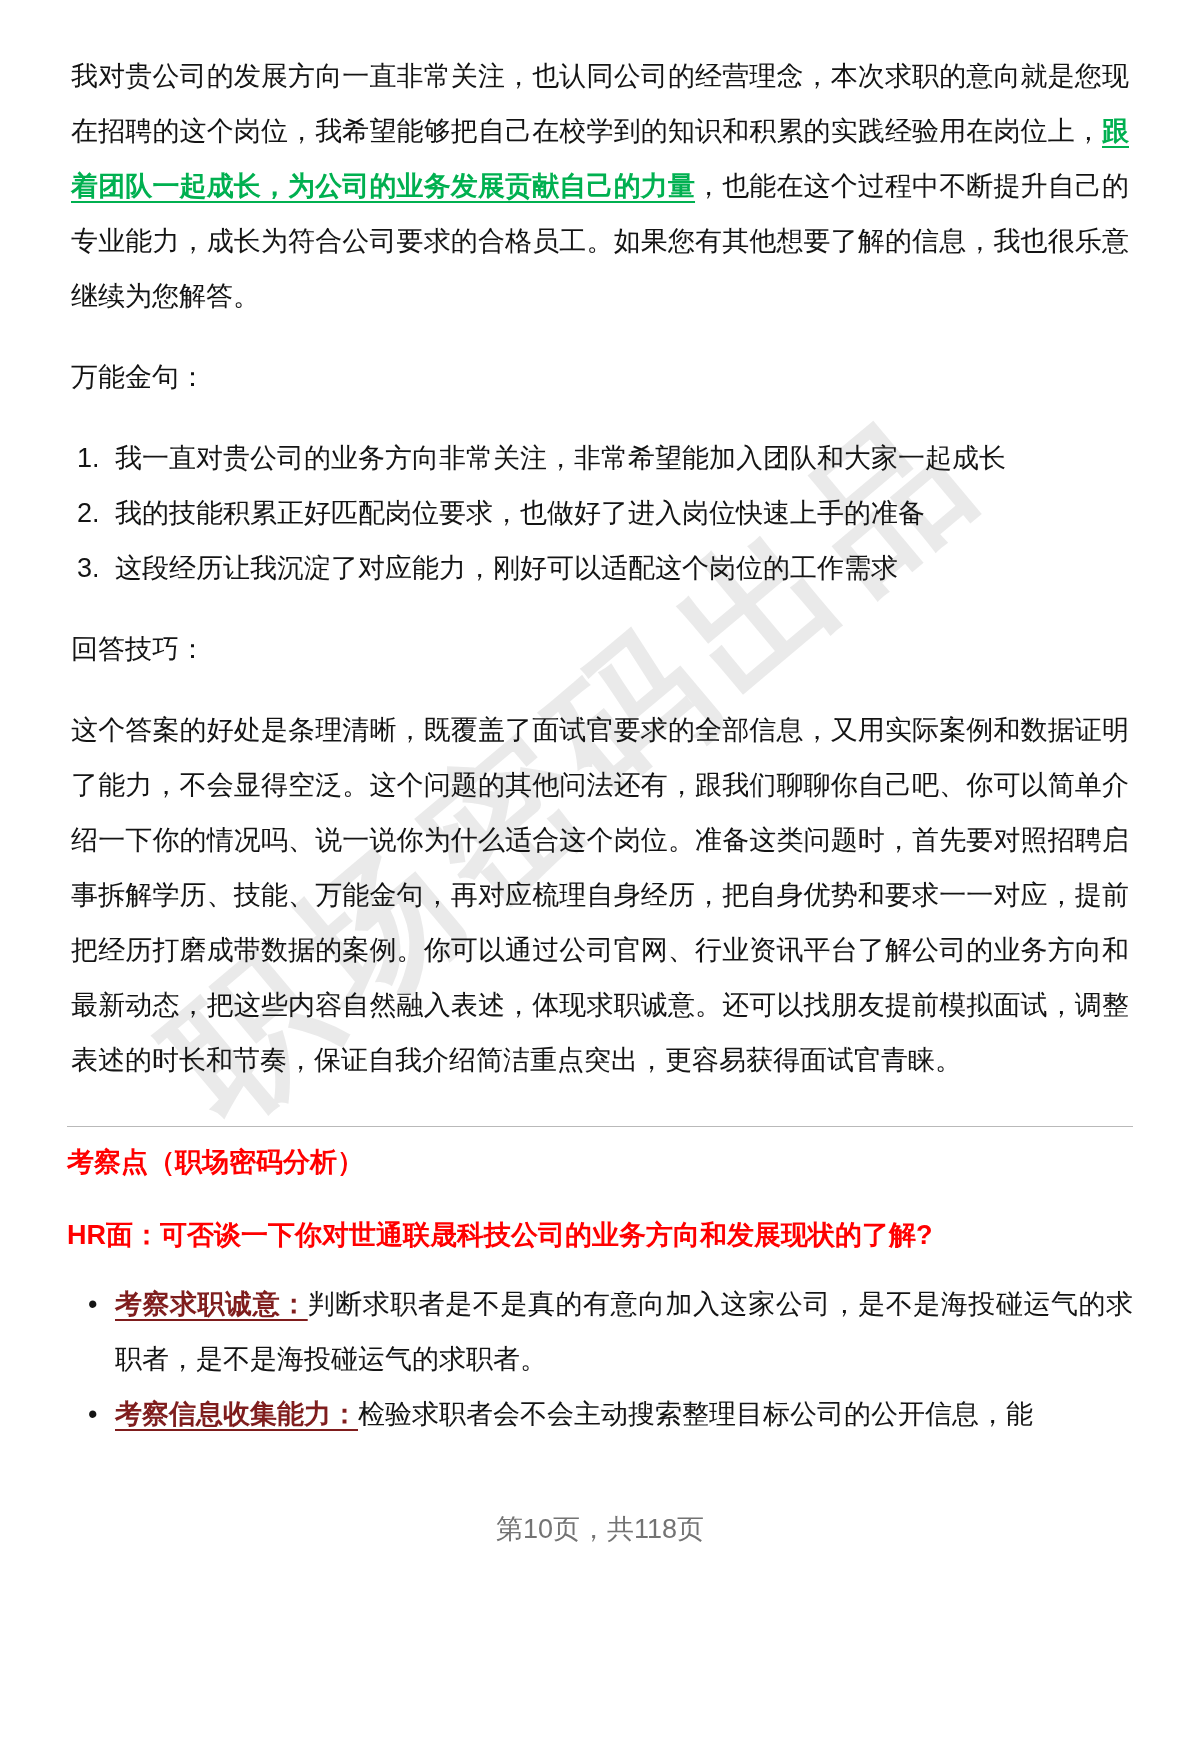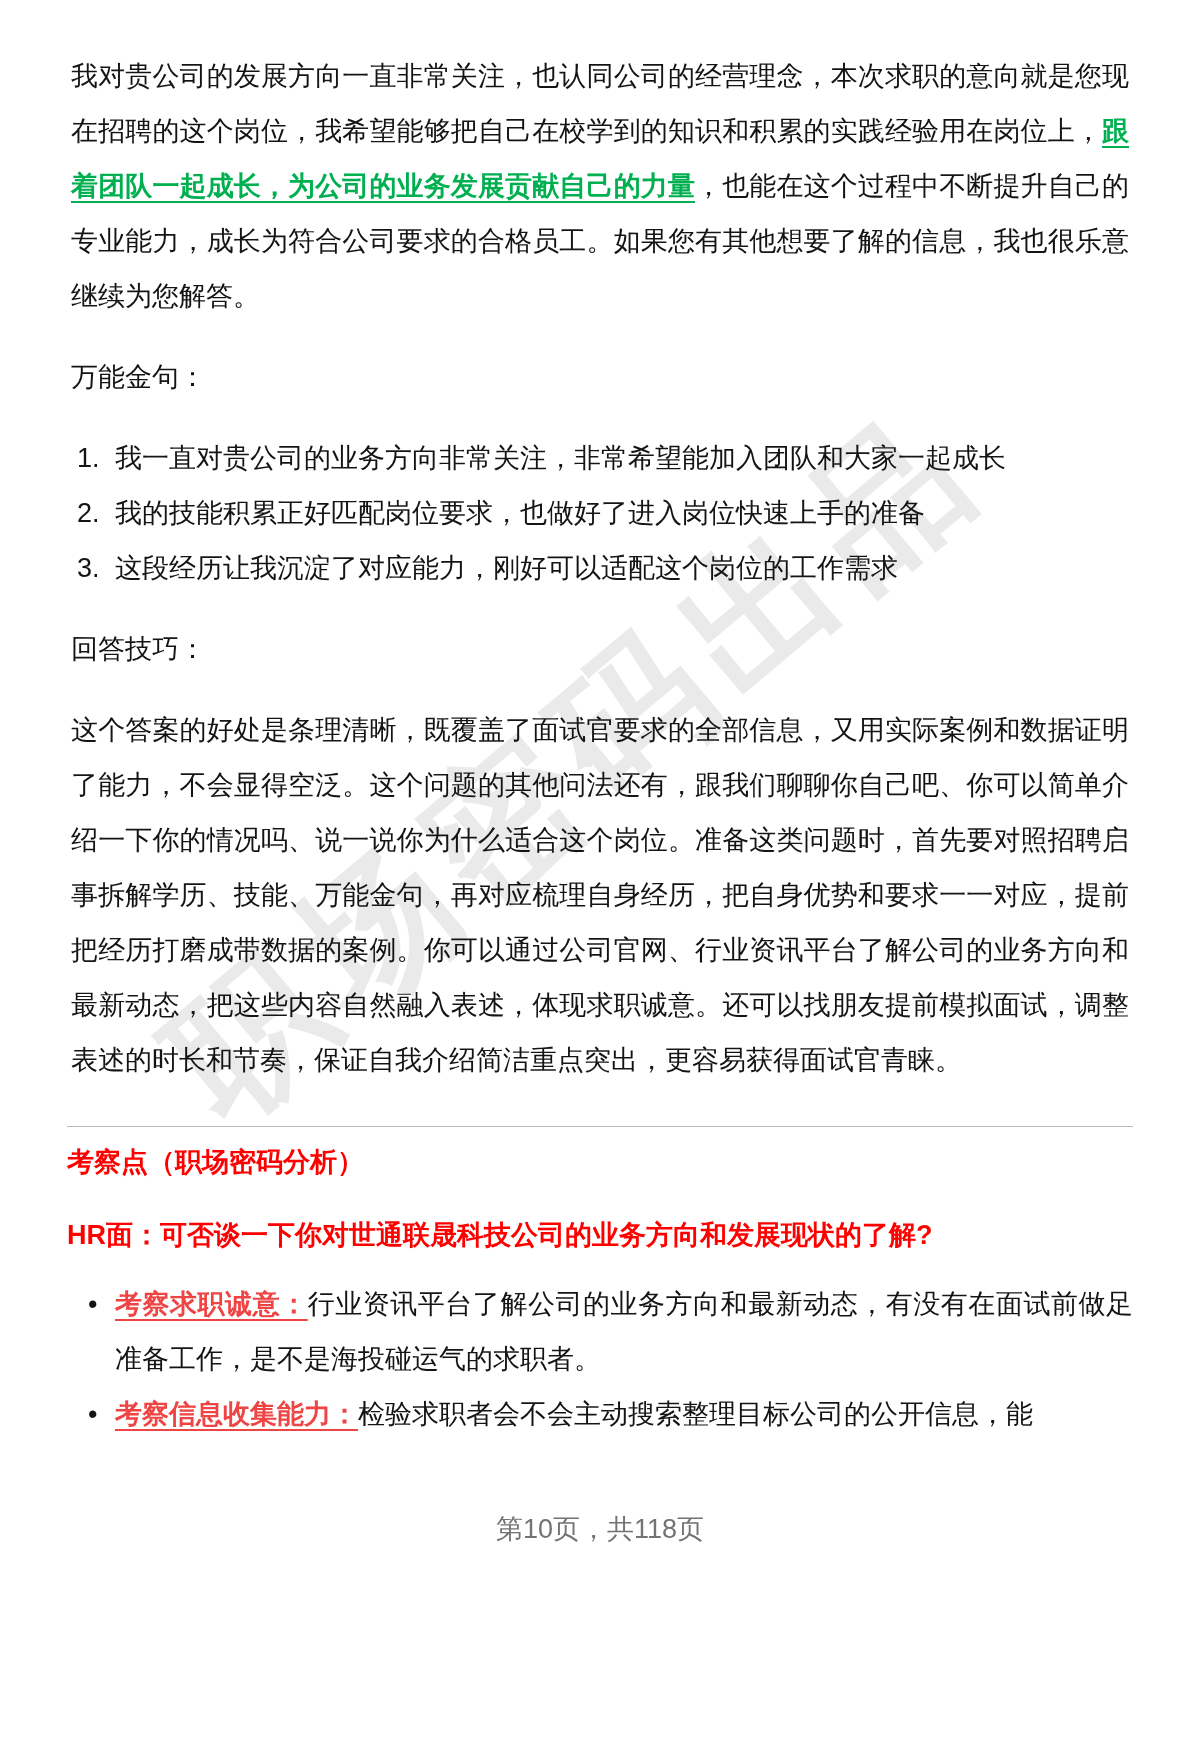--- a/index.html
+++ b/index.html
@@ -95,21 +95,21 @@
   .bullet-marker {
     flex: 0 0 27px;
     margin-left: 21px;
     font-size: 27px;
   }
   .bullet-body {
     flex: 1;
     text-align: justify;
   }
   .lead-blue {
-    color: #ef4444;
+    color: #7f1d1d;
     font-weight: 700;
     text-decoration: underline;
     text-underline-offset: 6px;
     text-decoration-thickness: 2px;
   }
   .footer {
     position: absolute;
     left: 0;
     right: 0;
     top: 1502px;
@@ -155,21 +155,21 @@
 
     <hr class="divider">
 
     <p class="para red-heading sub">考察点（职场密码分析）</p>
 
     <p class="para red-heading">HR面：可否谈一下你对世通联晟科技公司的业务方向和发展现状的了解?</p>
 
     <ul class="bullet-list">
       <li>
         <span class="bullet-marker">•</span>
-        <span class="bullet-body"><span class="lead-blue">考察求职诚意：</span><span>行业资讯平台了解公司的业务方向和最新动态，有没有在面试前做足准备工作，是不是海投碰运气的求职者。</span></span>
+        <span class="bullet-body"><span class="lead-blue">考察求职诚意：</span><span>判断求职者是不是真的有意向加入这家公司，是不是海投碰运气的求职者，是不是海投碰运气的求职者。</span></span>
       </li>
       <li>
         <span class="bullet-marker">•</span>
         <span class="bullet-body"><span class="lead-blue">考察信息收集能力：</span><span>检验求职者会不会主动搜索整理目标公司的公开信息，能</span></span>
       </li>
     </ul>
 
   </div>
 
   <div class="footer">第10页，共118页</div>

